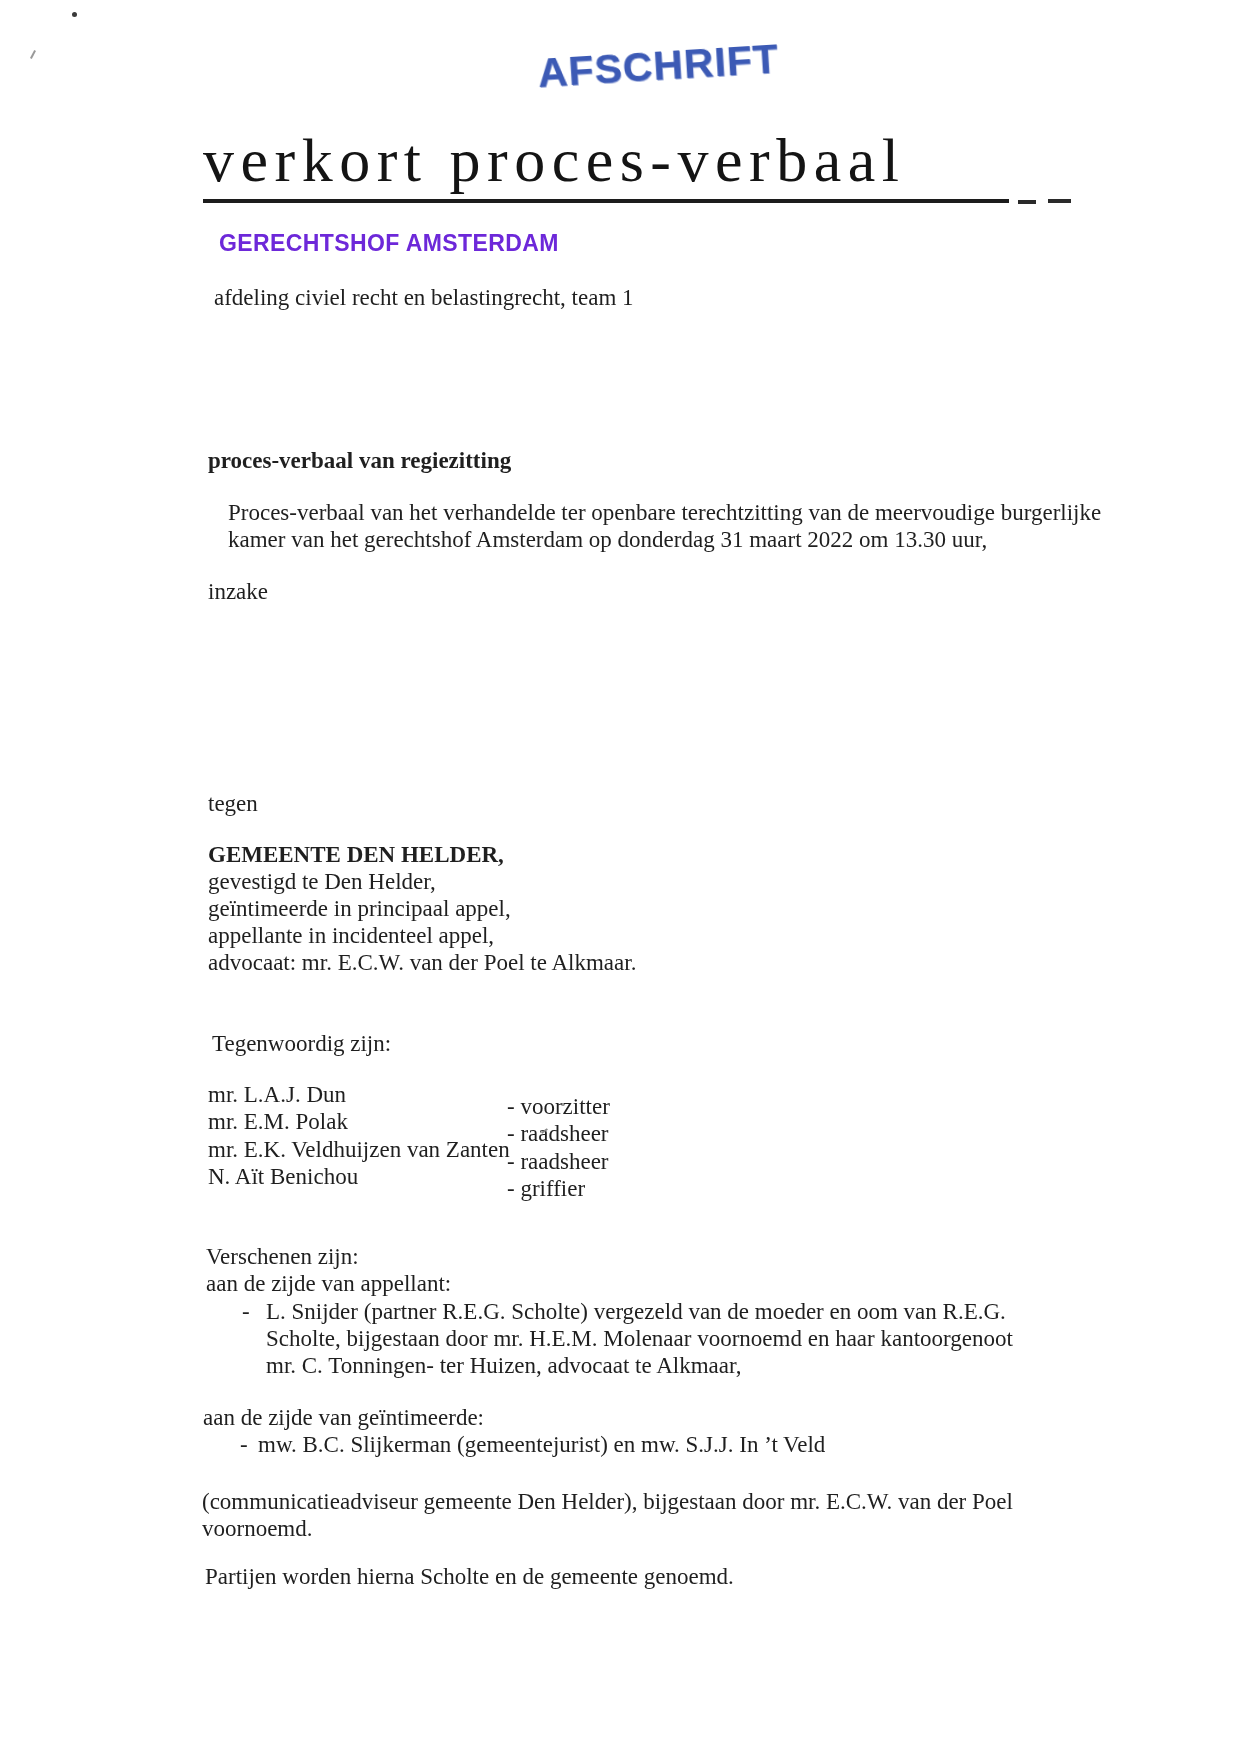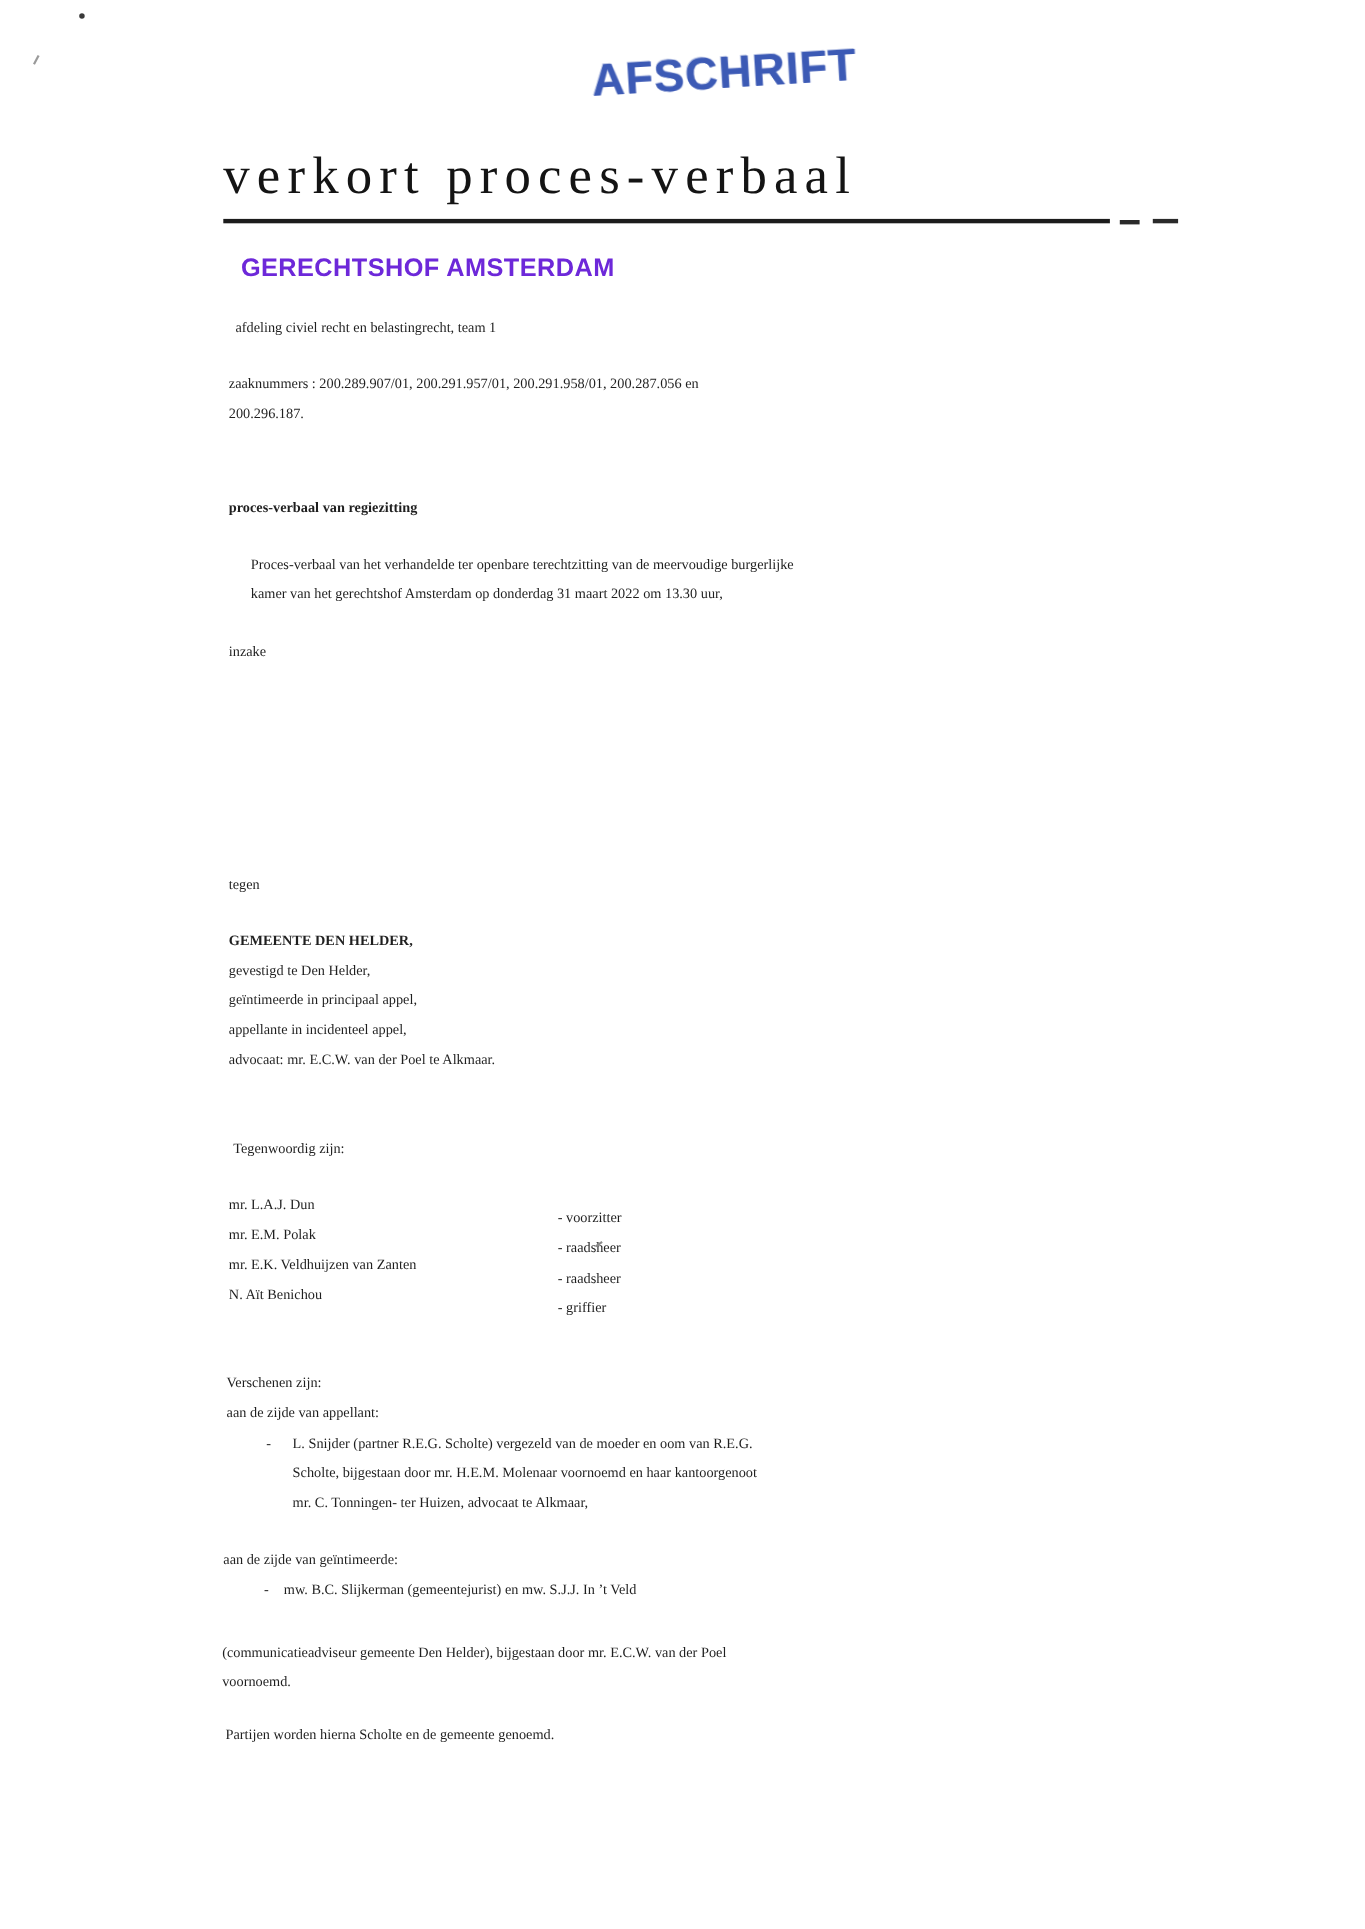--- a/index.html
+++ b/index.html
@@ -23,39 +23,39 @@
     transform:rotate(-3.5deg);
     transform-origin:left center;
     filter:blur(0.4px);
     text-shadow:0.6px 0.6px 0 rgba(45,77,176,0.55), -0.6px -0.4px 0 rgba(45,77,176,0.35);
     opacity:0.93;
     white-space:nowrap;
   }
   
   .doc-title{
     left:203px; top:129px;
-    font-size:48px;
+    font-size:62px;
     line-height:62px;
     letter-spacing:6.5px;
     color:#141414;
     white-space:nowrap;
   }
   .title-rule{left:203px; top:199px; width:806px; height:4px; background:#1c1c1c;}
   .dash1{left:1018px; top:200px; width:18px; height:4px; background:#2a2a2a;}
   .dash2{left:1048px; top:199px; width:23px; height:4px; background:#2a2a2a;}
   .court{
     left:219px; top:230px;
     font-family:"Liberation Sans", sans-serif;
     font-weight:700;
     font-size:23px;
     letter-spacing:0.4px;
     color:#6d28d9;
     white-space:nowrap;
   }
-  .body-text{font-size:13px; line-height:27px; white-space:nowrap;}
+  .body-text{font-size:23px; line-height:27px; white-space:nowrap;}
   .bold{font-weight:700;}
   .dept{left:214px; top:284px;}
   .case-numbers{left:208px; top:335px;}
   .pv-heading{left:208px; top:447px;}
   .intro{left:208px; top:499px;margin-left:20px;}
   .inzake{left:208px; top:578px;}
   .appellant-block{left:208px; top:629px;}
   .tegen{left:208px; top:790px;}
   .respondent-block{left:208px; top:841px;}
   .attendance-heading{left:212px; top:1030px;}
@@ -88,24 +88,20 @@
 
   <div class="abs doc-title">verkort proces-verbaal</div>
   <div class="abs title-rule"></div>
   <div class="abs dash1"></div>
   <div class="abs dash2"></div>
 
   <div class="abs court">GERECHTSHOF AMSTERDAM</div>
 
   <div class="abs body-text dept">afdeling civiel recht en belastingrecht, team 1</div>
 
-  <div class="abs body-text case-numbers">
-    <div>zaaknummers : 200.289.907/01, 200.291.957/01, 200.291.958/01, 200.287.056 en</div>
-    <div>200.296.187.</div>
-  </div>
 
   <div class="abs body-text bold pv-heading">proces-verbaal van regiezitting</div>
 
   <div class="abs body-text intro">
     <div>Proces-verbaal van het verhandelde ter openbare terechtzitting van de meervoudige burgerlijke</div>
     <div>kamer van het gerechtshof Amsterdam op donderdag 31 maart 2022 om 13.30 uur,</div>
   </div>
 
   <div class="abs body-text inzake">inzake</div>
 

